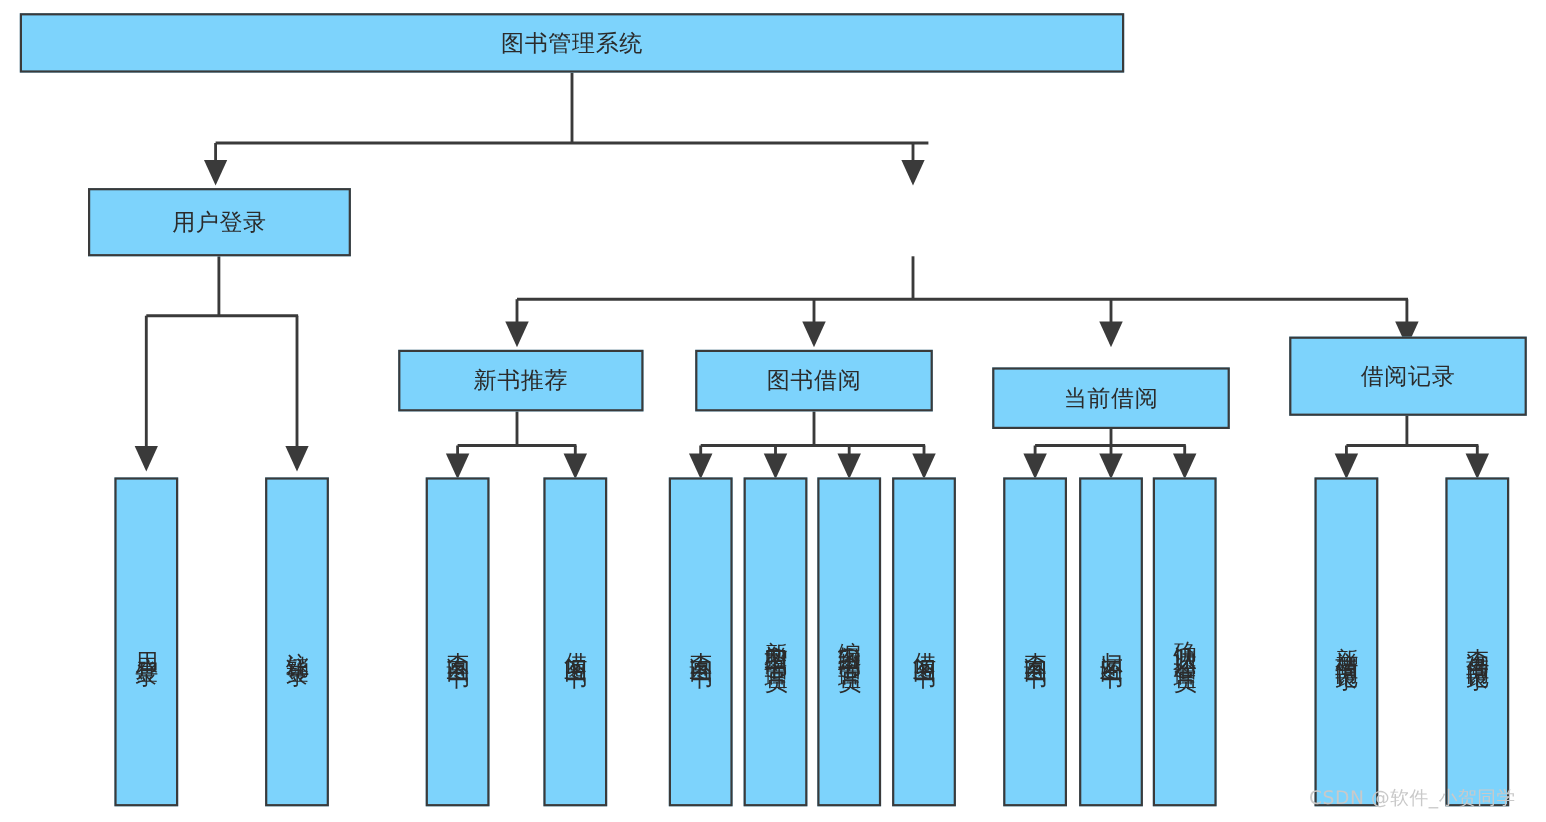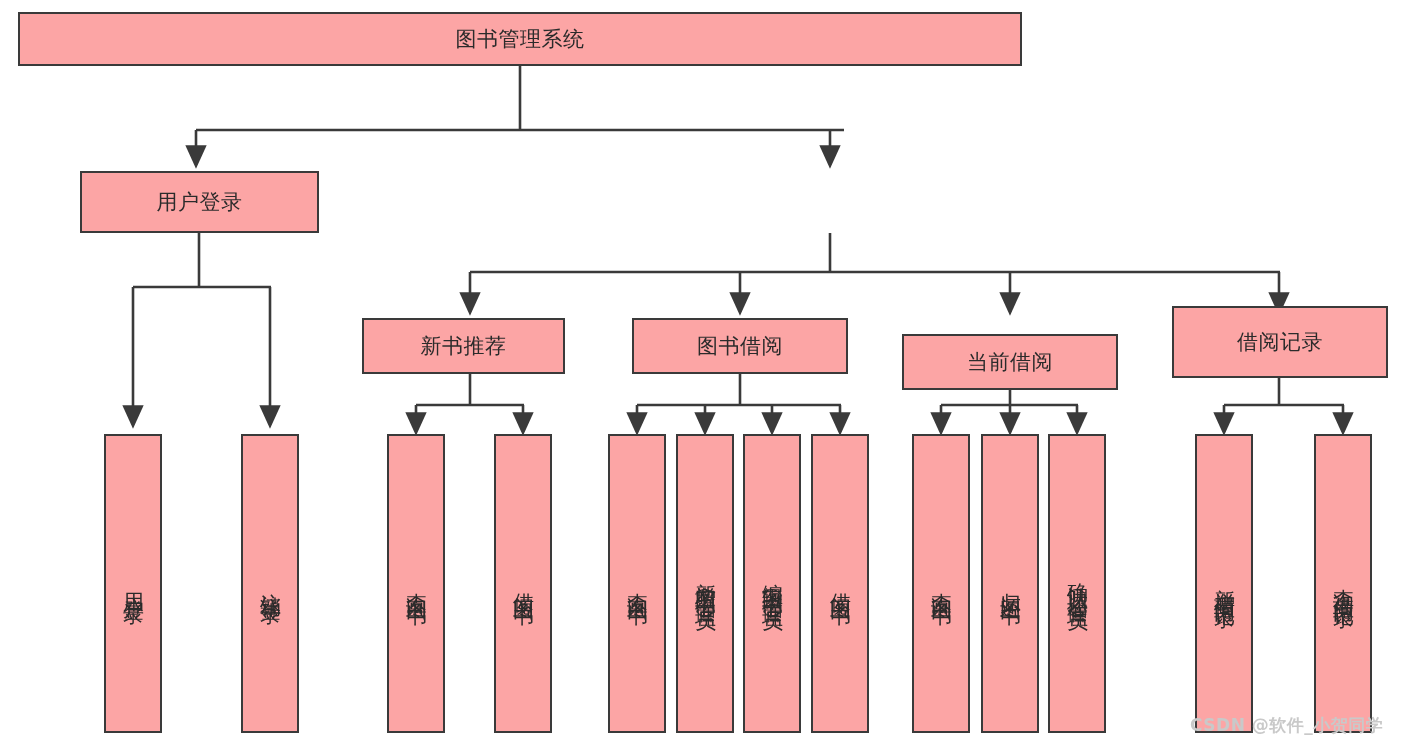--- a/index.html
+++ b/index.html
@@ -14,21 +14,21 @@
     position: relative;
     width: 1405px;
     height: 747px;
     background: #ffffff;
     overflow: hidden;
   }
   .node {
     position: absolute;
     box-sizing: border-box;
     border: 2px solid #3a3a3a;
-    background: #fca5a5;
+    background: #7dd3fc;
     display: flex;
     align-items: center;
     justify-content: center;
     color: #2b2b2b;
     line-height: 1.18;
   }
   .node.h {
     font-size: 21px;
     letter-spacing: 0.5px;
   }
@@ -118,21 +118,21 @@
   </svg>
 
   <div class="node h" style="left:18px; top:12px; width:1004px; height:54px;">
     <span>图书管理系统</span>
   </div>
 
   <div class="node h" style="left:80px; top:171px; width:239px; height:62px;">
     <span>用户登录</span>
   </div>
 
-  <div class="node h" style="left:362px; top:318px; width:203px; height:56px;">
+  <div class="node h" style="left:362px; top:318px; width:223px; height:56px;">
     <span>新书推荐</span>
   </div>
   <div class="node h" style="left:632px; top:318px; width:216px; height:56px;text-align:center;">
     <span>图书借阅</span>
   </div>
   <div class="node h" style="left:902px; top:334px; width:216px; height:56px;">
     <span>当前借阅</span>
   </div>
   <div class="node h" style="left:1172px; top:306px; width:216px; height:72px;">
     <span>借阅记录</span>
@@ -175,17 +175,17 @@
     <span class="vtext">确认归还（管理员）</span>
   </div>
 
   <div class="node v" style="left:1195px; top:434px; width:58px; height:299px;">
     <span class="vtext">新增借阅记录</span>
   </div>
   <div class="node v" style="left:1314px; top:434px; width:58px; height:299px;">
     <span class="vtext">查询借阅记录</span>
   </div>
 
-  <div class="watermark" style="left:1190px; top:714px;font-weight:bold;">
+  <div class="watermark" style="left:1190px; top:714px;">
     <span>CSDN @软件_小贺同学</span>
   </div>
 
 </div>
 
 </body></html>

